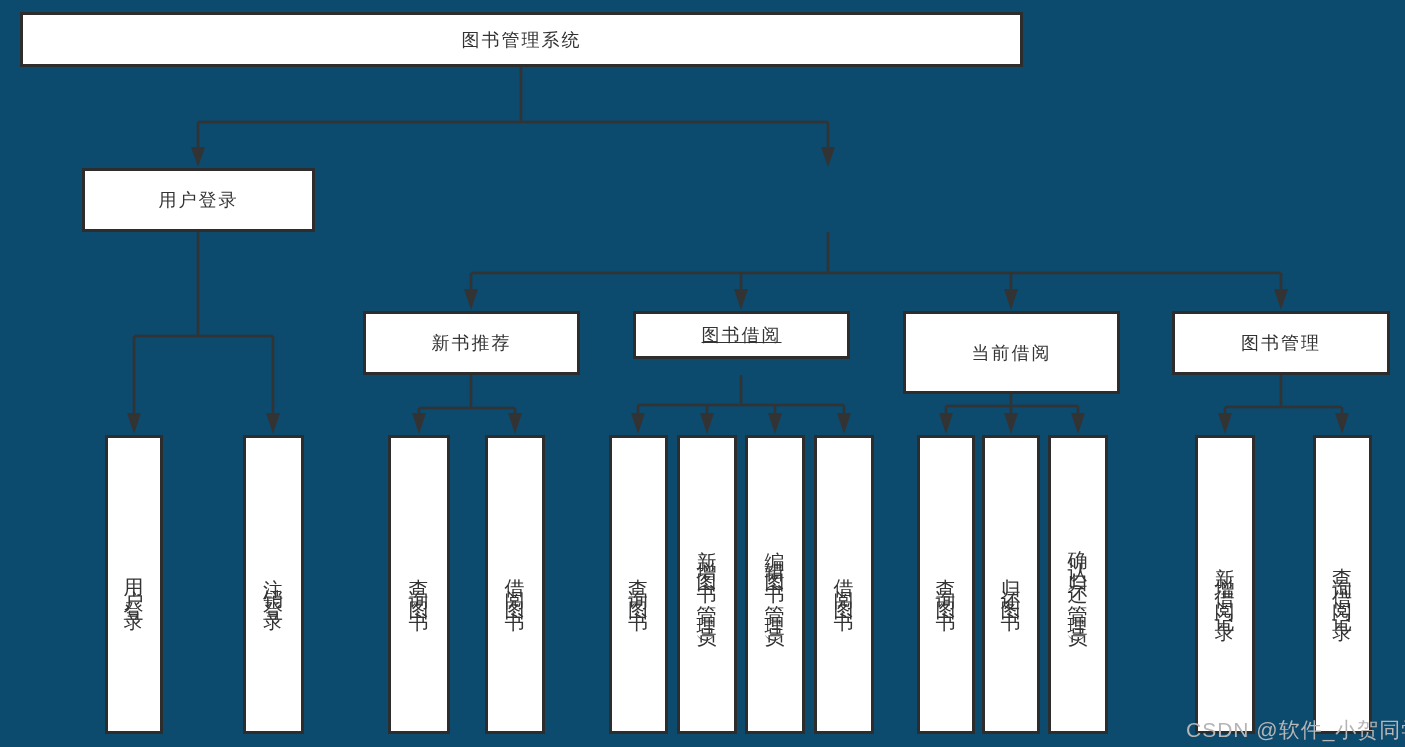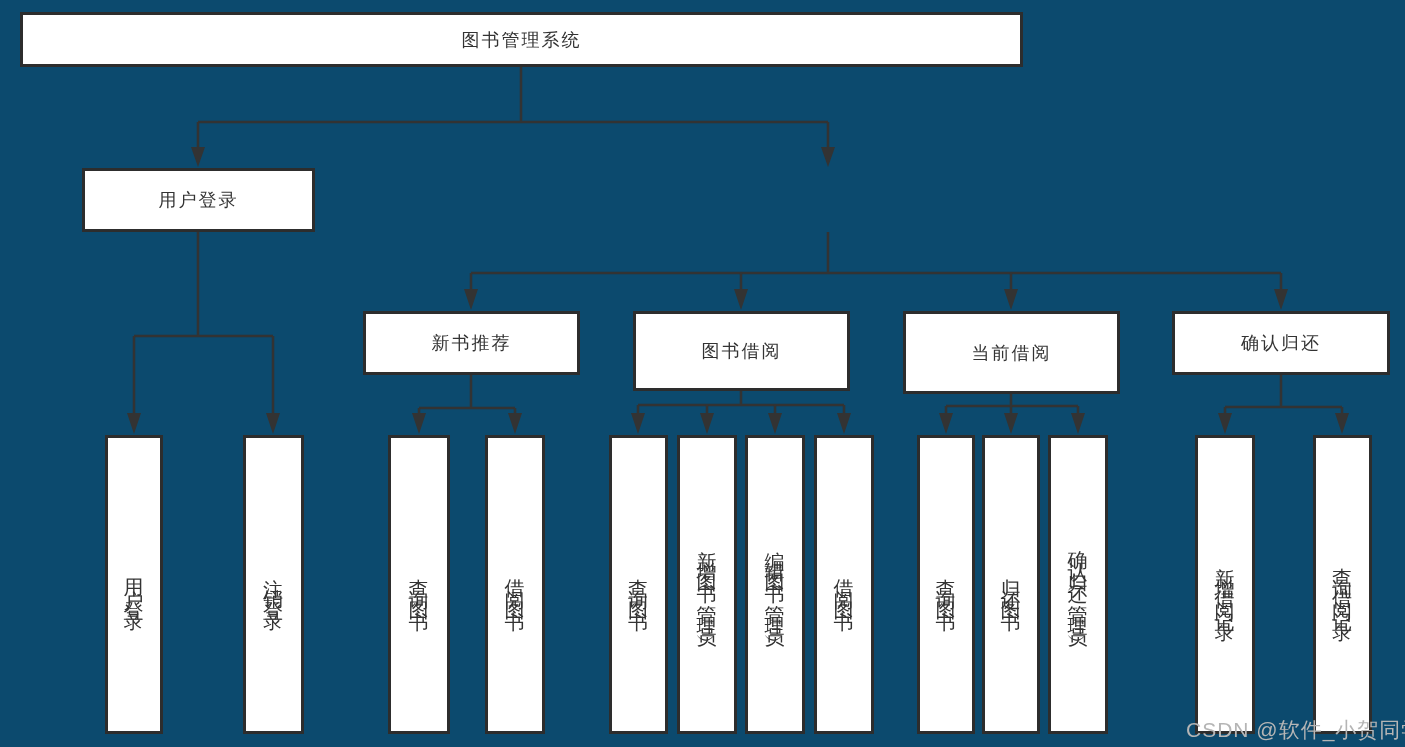--- a/index.html
+++ b/index.html
@@ -114,23 +114,23 @@
       <polygon fill="#333333" stroke="none" points="1218,413 1232,413 1225,434"></polygon>
       <polygon fill="#333333" stroke="none" points="1335,413 1349,413 1342,434"></polygon>
     </g>
   </svg>
 
   <div class="node hbox" style="left:20px; top:12px; width:1003px; height:55px;">图书管理系统</div>
 
   <div class="node hbox" style="left:82px; top:168px; width:233px; height:64px;">用户登录</div>
 
   <div class="node hbox" style="left:363px; top:311px; width:217px; height:64px;">新书推荐</div>
-  <div class="node hbox" style="left:633px; top:311px; width:217px; height:80px;">图书借阅</div>
+  <div class="node hbox" style="left:633px; top:311px; width:217px; height:48px;text-decoration:underline;">图书借阅</div>
   <div class="node hbox" style="left:903px; top:311px; width:217px; height:83px;">当前借阅</div>
-  <div class="node hbox" style="left:1172px; top:311px; width:218px; height:64px;">确认归还</div>
+  <div class="node hbox" style="left:1172px; top:311px; width:218px; height:64px;">图书管理</div>
 
   <div class="node vbox" style="left:105px; top:435px; width:58px; height:299px;">
     <span class="vtext">用户登录</span>
   </div>
   <div class="node vbox" style="left:243px; top:435px; width:61px; height:299px;">
     <span class="vtext">注销登录</span>
   </div>
 
   <div class="node vbox" style="left:388px; top:435px; width:62px; height:299px;">
     <span class="vtext">查询图书</span>

